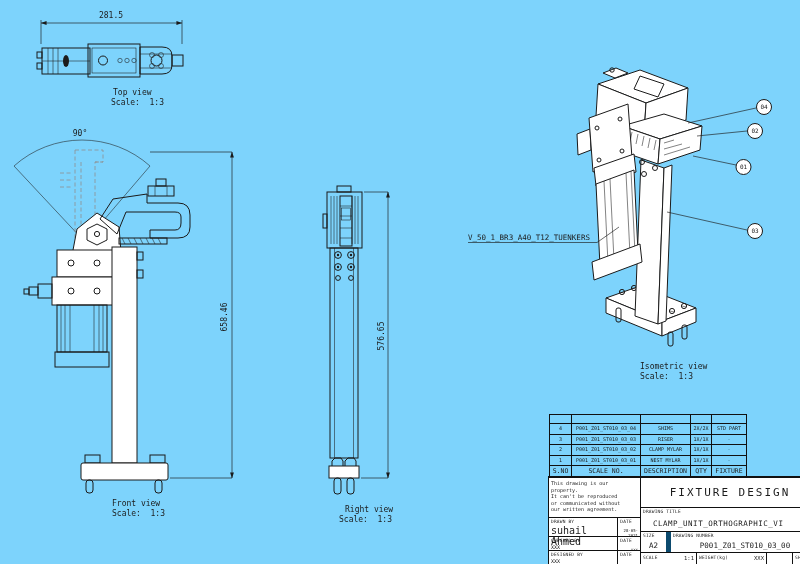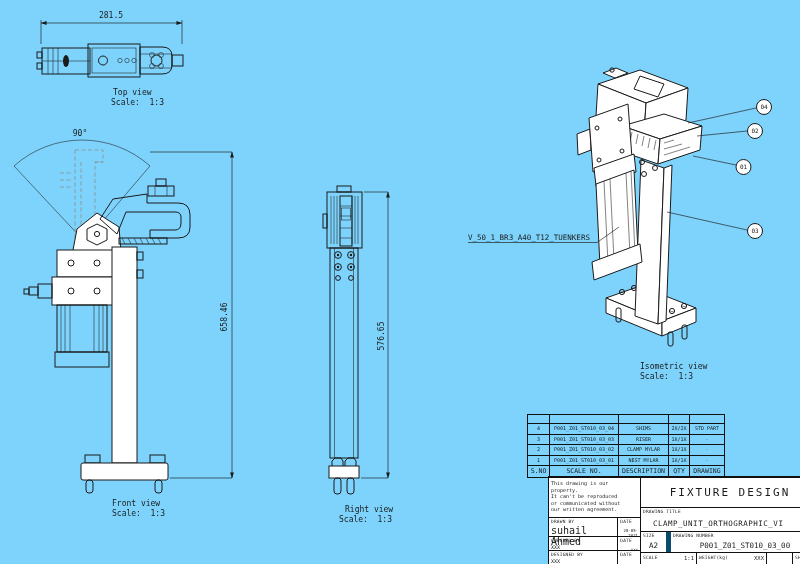--- a/index.html
+++ b/index.html
@@ -10,21 +10,21 @@
   .s  {stroke:#1b1b1b;fill:none;stroke-width:1;}
   .sw {stroke:#1b1b1b;fill:#ffffff;stroke-width:1;}
   .t  {stroke:#1b1b1b;fill:none;stroke-width:0.55;}
   .g  {stroke:#8f8f8f;fill:none;stroke-width:0.8;stroke-dasharray:4 2.5;}
   .d  {stroke:#1b1b1b;fill:none;stroke-width:0.65;}
   text{fill:#1b1b1b;}
   .lb {font:8px "DejaVu Sans Mono",monospace;white-space:pre;}
   .bl {font:6px "DejaVu Sans Mono",monospace;}
   .co {font:7.5px "DejaVu Sans Mono",monospace;}
   
-  table.parts{position:absolute;left:527px;top:414px;border-collapse:collapse;table-layout:fixed;
+  table.parts{position:absolute;left:549px;top:414px;border-collapse:collapse;table-layout:fixed;
               width:197px;font-size:5px;text-align:center;}
   table.parts td,table.parts th{border:1px solid #111;padding:0;overflow:hidden;white-space:nowrap;
               font-weight:normal;height:9.5px;line-height:9px;}
   table.parts tr.hdr th{font-size:6.5px;height:11px;line-height:11px;}
   table.parts tr.empty td{height:8px;}
   
   .tb{position:absolute;left:548px;top:476px;width:270px;height:100px;display:flex;
       background:#fff;border-top:2px solid #111;border-left:1.5px solid #111;font-size:5px;}
   .tb *{box-sizing:border-box;}
   .tb-left{width:92px;display:flex;flex-direction:column;border-right:1px solid #111;}
@@ -300,21 +300,21 @@
     <td>P001_Z01_ST010_03_01</td>
     <td>NEST MYLAR</td>
     <td>1X/1X</td>
     <td>-</td>
   </tr>
   <tr class="hdr">
     <th>S.NO</th>
     <th>SCALE NO.</th>
     <th>DESCRIPTION</th>
     <th>QTY</th>
-    <th>DRAWING</th>
+    <th>FIXTURE</th>
   </tr>
 </tbody>
     </table>
 
 <div class="tb">
   <div class="tb-left">
     <div class="cell disc">
       <span style="display:block">This drawing is our property.</span>
       <span style="display:block">It can't be reproduced</span>
       <span style="display:block">or communicated without</span>

